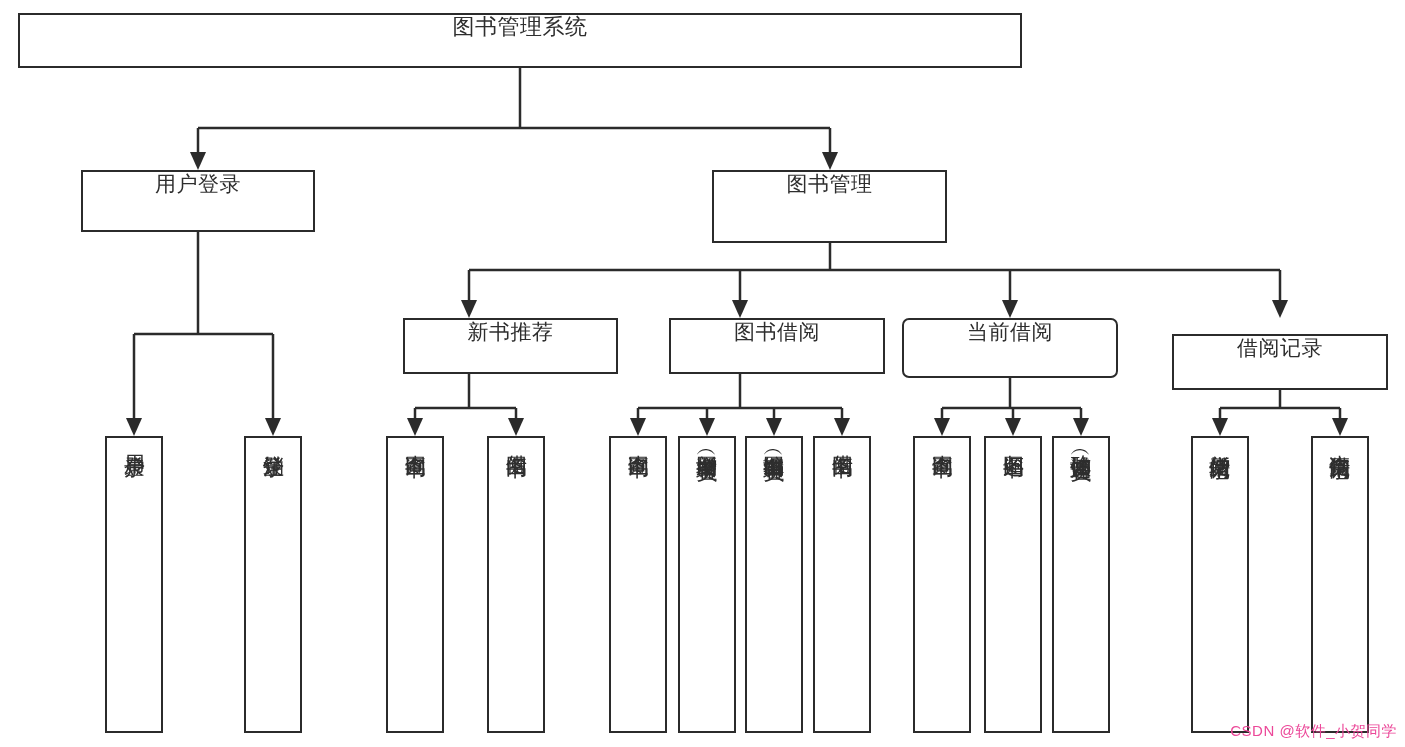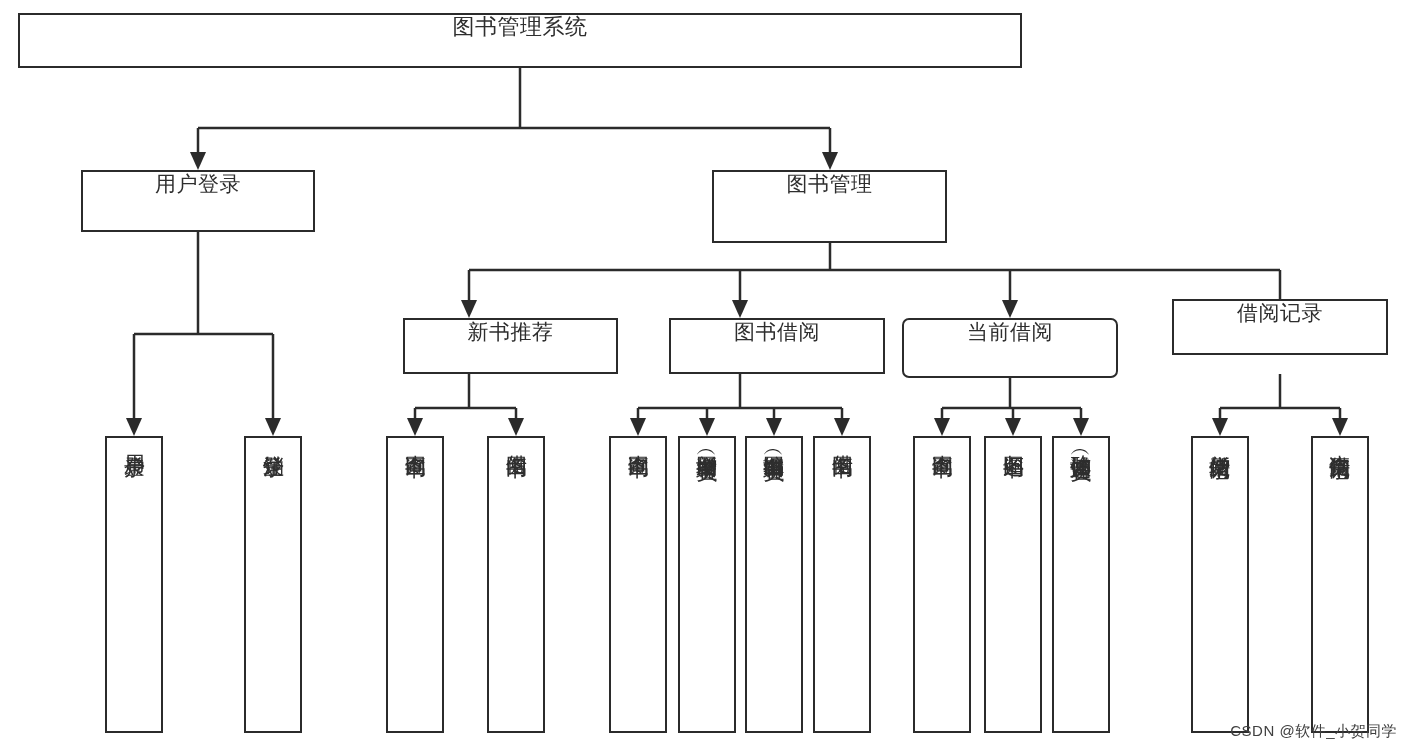--- a/index.html
+++ b/index.html
@@ -56,21 +56,21 @@
     white-space: nowrap;
   }
   .node-label-v.tall {
     line-height: 1.3;
   }
   .watermark {
     position: absolute;
     right: 8px;
     bottom: 6px;
     font-size: 15px;
-    color: #404040;
+    color: #ec4899;
     white-space: nowrap;
     letter-spacing: 0.5px;
   }
 </style>
 </head>
 <body>
 
 <div id="diagram-root">
   <svg class="connector-layer" viewBox="0 0 1405 747" preserveAspectRatio="none">
     <g id="connector-group">
@@ -140,21 +140,21 @@
       </div>
       <div class="node-box" style="left: 362px; top: 318px; width: 215px; height: 56px; margin-left: 41px;">
         <span class="node-label-h">新书推荐</span>
       </div>
       <div class="node-box" style="left: 632px; top: 318px; width: 216px; height: 56px; margin-left: 37px;">
         <span class="node-label-h">图书借阅</span>
       </div>
       <div class="node-box" style="left: 902px; top: 318px; width: 216px; height: 60px; border-radius: 7px;">
         <span class="node-label-h">当前借阅</span>
       </div>
-      <div class="node-box" style="left: 1172px; top: 299px; width: 216px; height: 56px;">
+      <div class="node-box" style="left: 1172px; top: 334px; width: 216px; height: 56px;">
         <span class="node-label-h">借阅记录</span>
       </div>
       <div class="node-box" style="left: 105px; top: 436px; width: 58px; height: 297px;">
         <span class="node-label-v">用户登录</span>
       </div>
       <div class="node-box" style="left: 244px; top: 436px; width: 58px; height: 297px;">
         <span class="node-label-v">注销登录</span>
       </div>
       <div class="node-box" style="left: 386px; top: 436px; width: 58px; height: 297px;">
         <span class="node-label-v">查询图书</span>

